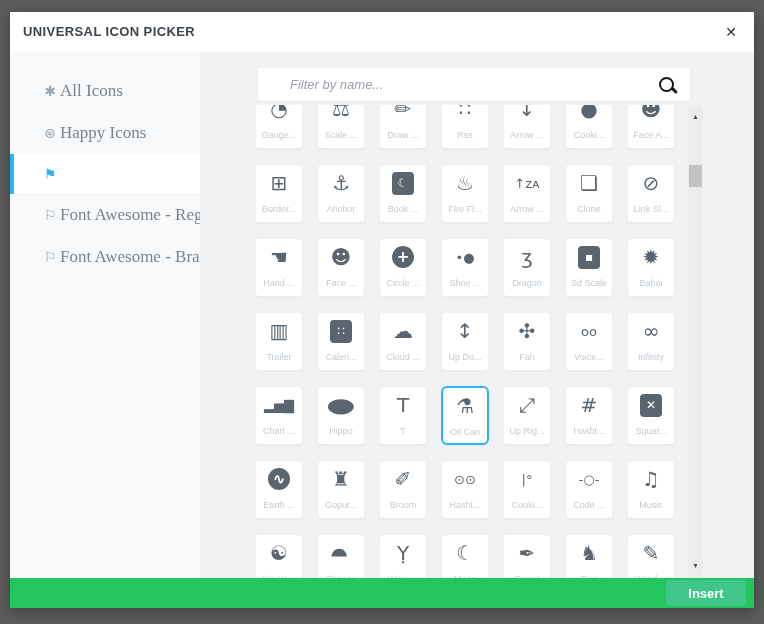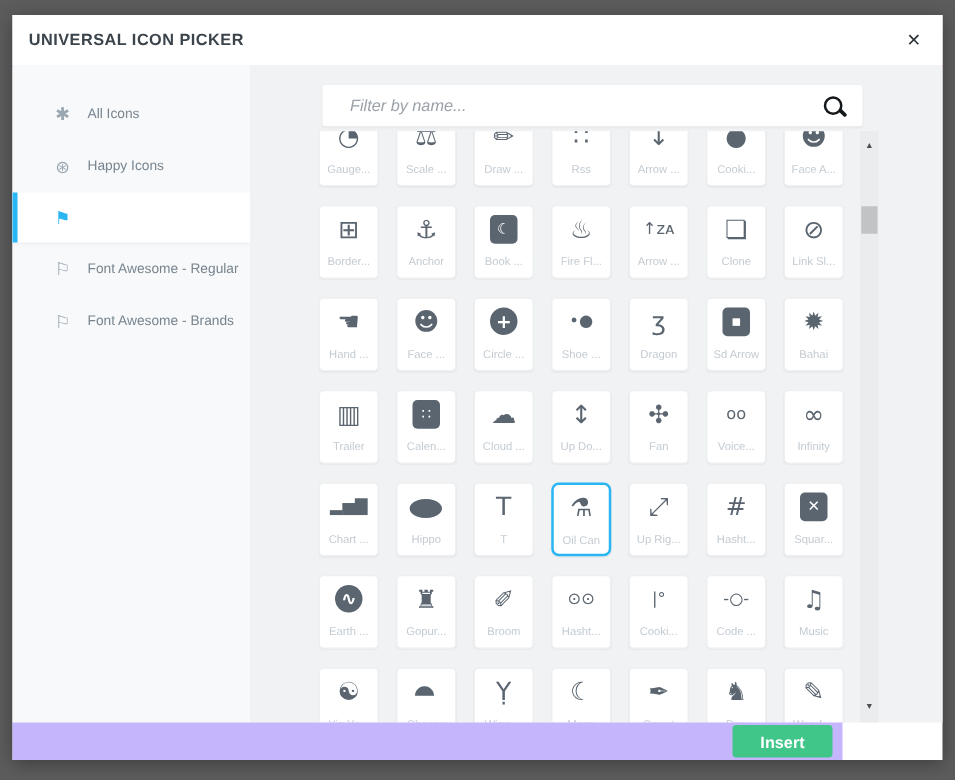--- a/index.html
+++ b/index.html
@@ -13,29 +13,29 @@
   }
   
   .header{position:absolute;top:0;left:0;right:0;height:40px;background:#fff;border-bottom:2px solid #a21caf;}
   .title{position:absolute;left:13px;top:0;line-height:40px;font-size:13px;font-weight:700;letter-spacing:.4px;color:#3b434b;}
   .close{position:absolute;right:15px;top:12px;width:16px;height:16px;line-height:16px;text-align:center;
     font-size:14px;font-weight:700;color:#2b3238;cursor:pointer;}
   
   .sidebar{position:absolute;left:0;top:40px;width:190px;height:526px;background:#f8f9fa;padding-top:18px;box-sizing:border-box;}
   .side-item{position:relative;height:42px;display:flex;align-items:center;cursor:pointer;color:#78858f;}
   .side-item .side-icon{width:20px;margin-left:30px;text-align:center;font-size:14px;color:#9aa6b0;flex:0 0 auto;}
-  .side-item .side-label{margin-left:10px;font-size:11px;white-space:nowrap;}
+  .side-item .side-label{font-size:17px;white-space:nowrap;font-family:Liberation Serif, serif;}
   .side-item.active{background:#fff;height:40px;box-shadow:0 1px 3px rgba(0,0,0,.05);}
   .side-item.active::before{content:"";position:absolute;left:0;top:0;bottom:0;width:4px;background:#29b6f2;}
   .side-item.active .side-icon{color:#29b6f2;}
   
   .main{position:absolute;left:190px;top:40px;width:554px;height:526px;background:#f1f2f4;}
   .searchbox{position:absolute;left:58px;top:16px;width:432px;height:33px;background:#fff;border-radius:2px;
     box-shadow:0 1px 2px rgba(0,0,0,.05);display:flex;align-items:center;}
-  .searchbox input{flex:1;border:none;outline:none;background:transparent;margin-left:20px;
+  .searchbox input{flex:1;border:none;outline:none;background:transparent;margin-left:30px;
     font-size:13px;font-style:italic;color:#15803d;font-family:"Liberation Sans","DejaVu Sans",sans-serif;}
   .searchbox input::placeholder{color:#9aa1a8;font-style:italic;}
   .mag{width:11px;height:11px;border:2.6px solid #15181b;border-radius:50%;position:relative;margin-right:16px;flex:0 0 auto;cursor:pointer;}
   .mag::after{content:"";position:absolute;width:7px;height:2.6px;background:#15181b;border-radius:1px;
     right:-6px;bottom:-2px;transform:rotate(45deg);}
   
   .viewport{position:absolute;left:55px;top:53px;width:424px;height:473px;overflow:hidden;}
   .grid{display:grid;grid-template-columns:repeat(7,48px);column-gap:14px;row-gap:15px;margin-top:-15px;}
   .cell{width:48px;height:59px;background:#fff;border:1px solid #edeff1;border-radius:4px;box-sizing:border-box;
     box-shadow:0 1px 1px rgba(0,0,0,.04);display:flex;flex-direction:column;align-items:center;cursor:pointer;}
@@ -49,21 +49,21 @@
     display:flex;align-items:center;justify-content:center;font-size:12px;}
   .glyph.s-circle{height:22px;border-radius:50%;font-size:15px;font-weight:700;}
   .cell-label{font-size:9px;color:#c3cbd2;white-space:nowrap;overflow:hidden;max-width:44px;margin-top:3px;}
   
   .scrollbar{position:absolute;left:488px;top:53px;width:15px;height:473px;background:#ebeced;}
   .scroll-up,.scroll-down{position:absolute;left:0;width:15px;height:16px;text-align:center;font-size:7px;color:#4a4f54;cursor:pointer;line-height:16px;}
   .scroll-up{top:4px;}
   .scroll-down{bottom:4px;}
   .scroll-thumb{position:absolute;left:1px;top:60px;width:13px;height:22px;background:#c2c3c5;cursor:pointer;}
   
-  .footer{position:absolute;left:0;top:566px;width:664px;height:30px;background:#c4b5fd;}
+  .footer{position:absolute;left:0;top:566px;width:744px;height:30px;background:#22c55e;}
   .insert-btn{position:absolute;right:8px;top:2px;width:80px;height:26px;background:#41c68a;color:#fff;
     font-size:13px;font-weight:700;border:none;border-radius:3px;display:flex;align-items:center;justify-content:center;cursor:pointer;}
 </style>
 </head>
 <body>
 
 <div class="modal">
 
   <div class="header">
     <div class="title">UNIVERSAL ICON PICKER</div>
@@ -211,21 +211,21 @@
           <div class="cell">
             <div class="glyph-zone">
               <span class="glyph">ʒ</span>
             </div>
             <span class="cell-label">Dragon</span>
           </div>
           <div class="cell">
             <div class="glyph-zone">
               <span class="glyph s-badge">▪</span>
             </div>
-            <span class="cell-label">Sd Arrow</span>
+            <span class="cell-label">Sd Scale</span>
           </div>
           <div class="cell">
             <div class="glyph-zone">
               <span class="glyph">✹</span>
             </div>
             <span class="cell-label">Bahai</span>
           </div>
           <div class="cell">
             <div class="glyph-zone">
               <span class="glyph">▥</span>

